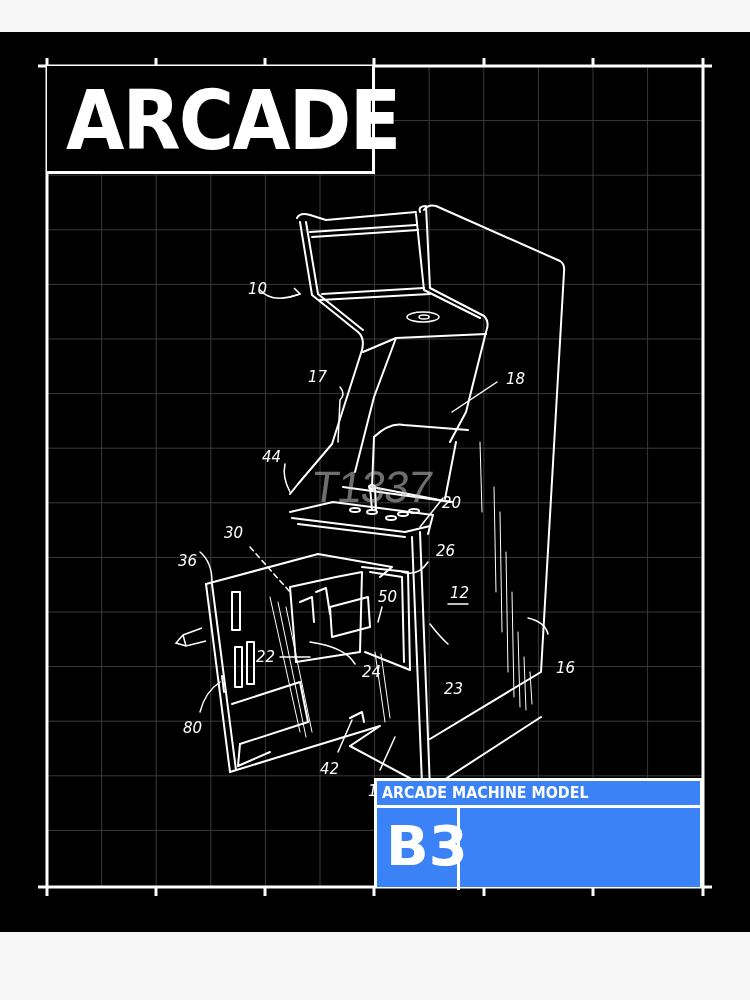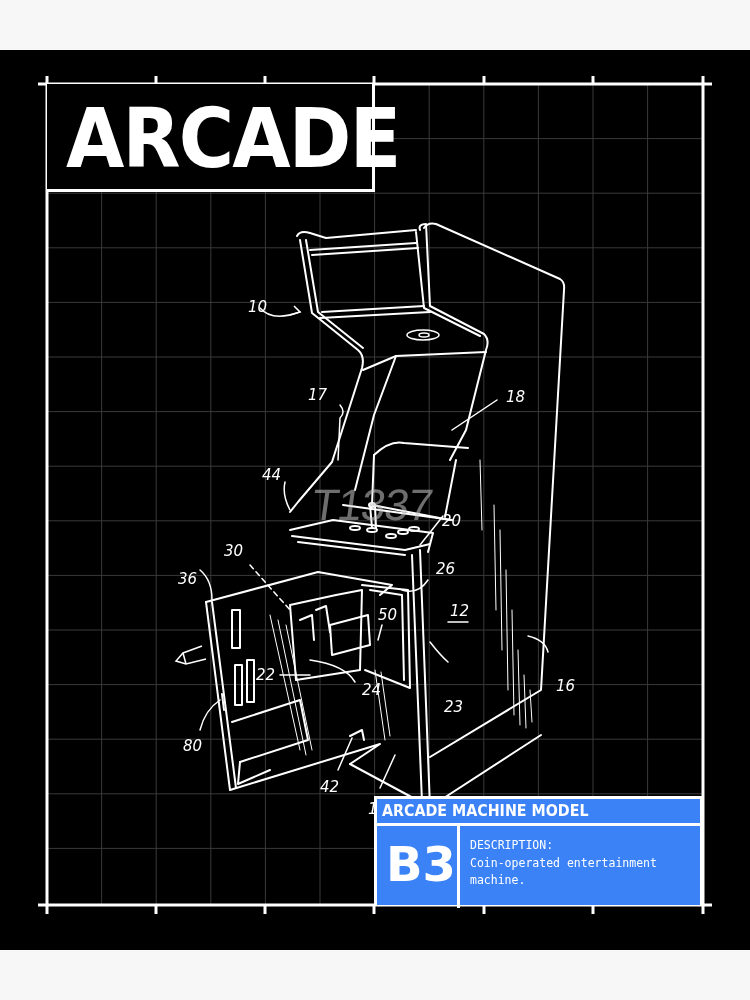--- a/index.html
+++ b/index.html
@@ -5,21 +5,21 @@
   html, body { margin: 0; padding: 0; }
   body {
     width: 750px; height: 1000px;
     background: #f7f7f7;
     position: relative;
     overflow: hidden;
     font-family: "DejaVu Sans", sans-serif;
   }
   .poster {
     position: absolute;
-    left: 0; top: 50px;
+    left: 0; top: 32px;
     width: 750px; height: 900px;
     background: #000;
   }
   .grid-svg {
     position: absolute; left: 0; top: 0;
     width: 750px; height: 900px;
   }
   .title-box {
     position: absolute;
     left: 47px; top: 34px;
@@ -83,21 +83,21 @@
     position: absolute; left: 0; top: 27px;
     width: 83px; height: 82px;
     box-sizing: border-box;
     border-right: 3px solid #fff;
   }
   .info-code-text {
     position: absolute; left: 9px; top: 14px;
     color: #fff;
     font-family: "DejaVu Sans", sans-serif;
     font-weight: bold;
-    font-size: 48px;
+    font-size: 56px;
     line-height: 48px;
   }
   .info-desc {
     position: absolute; left: 93px; top: 38px;
     width: 230px;
     color: #fff;
     font-family: "DejaVu Sans Mono", monospace;
     font-size: 11.5px;
     line-height: 17.5px;
   }
@@ -300,20 +300,15 @@
 
   <div class="watermark">T1337</div>
 
   <div class="info-box">
     <div class="info-header">
       <div class="info-header-text">ARCADE MACHINE MODEL</div>
     </div>
     <div class="info-code">
       <div class="info-code-text">B3</div>
     </div>
-    <div class="info-desc">
-      <div>DESCRIPTION:</div>
-      <div>Coin-operated entertainment</div>
-      <div>machine.</div>
-    </div>
   </div>
 
 </div>
 
 </body></html>

